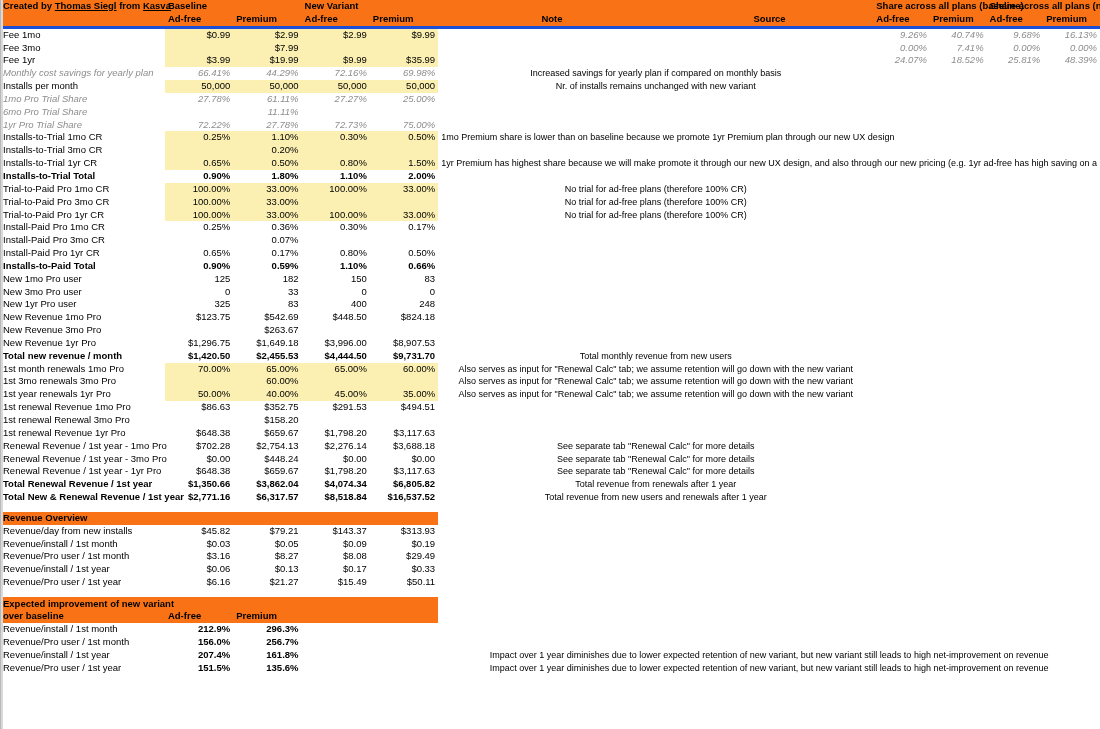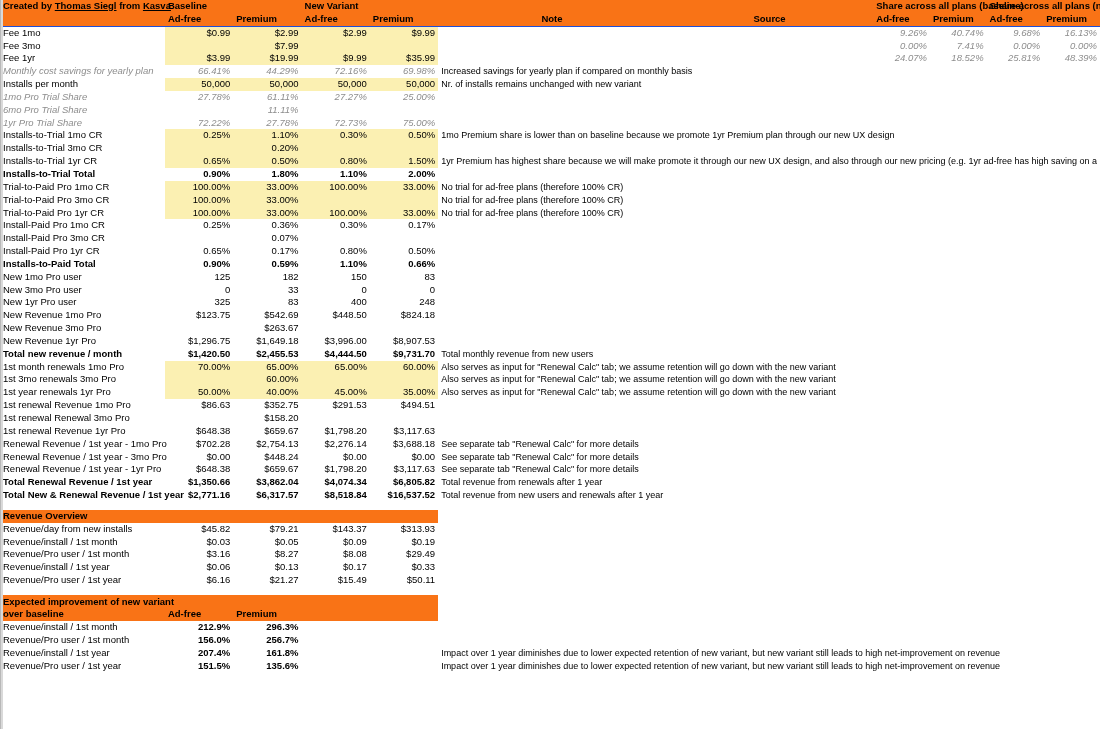--- a/index.html
+++ b/index.html
@@ -30,34 +30,34 @@
 
   
   col.c-label{width:163px;}
   col.c-num{width:67.5px;}
   col.c-note{width:225px;}
   col.c-source{width:205px;}
   col.c-share{width:56px;}
 
   .lbl{text-align:left;padding-left:5px;}
   .num{text-align:right;padding-right:6px;}
-  .note{text-align:left;padding-left:7px;font-size:9px;}
+  .note{text-align:center;padding-left:7px;font-size:9px;}
   .src{text-align:center;padding-left:6px;}
   .shr{text-align:right;padding-right:6px;}
 
   .bold{font-weight:bold;}
   .ital-grey{font-style:italic;color:#8d8d8d;}
   .yellow{background:#fbf0b2;}
   .green{background:#f97316;}
   .ctr{}
 
   .toprow td{height:14px;line-height:14px;}
   .hdr2 td{height:14px;line-height:14px;}
 
-  .sep-top{border-top:1px solid #1d4ed8;}
+  .sep-top{border-top:3px solid #1d4ed8;}
 
   a.link{color:#000;text-decoration:underline;}
 
   .share-title{
     font-weight:bold;text-align:center;font-size:9.5px;line-height:10px;
     white-space:normal;
   }
   .two-line{white-space:normal;line-height:10.5px;}
 </style>
 </head>

